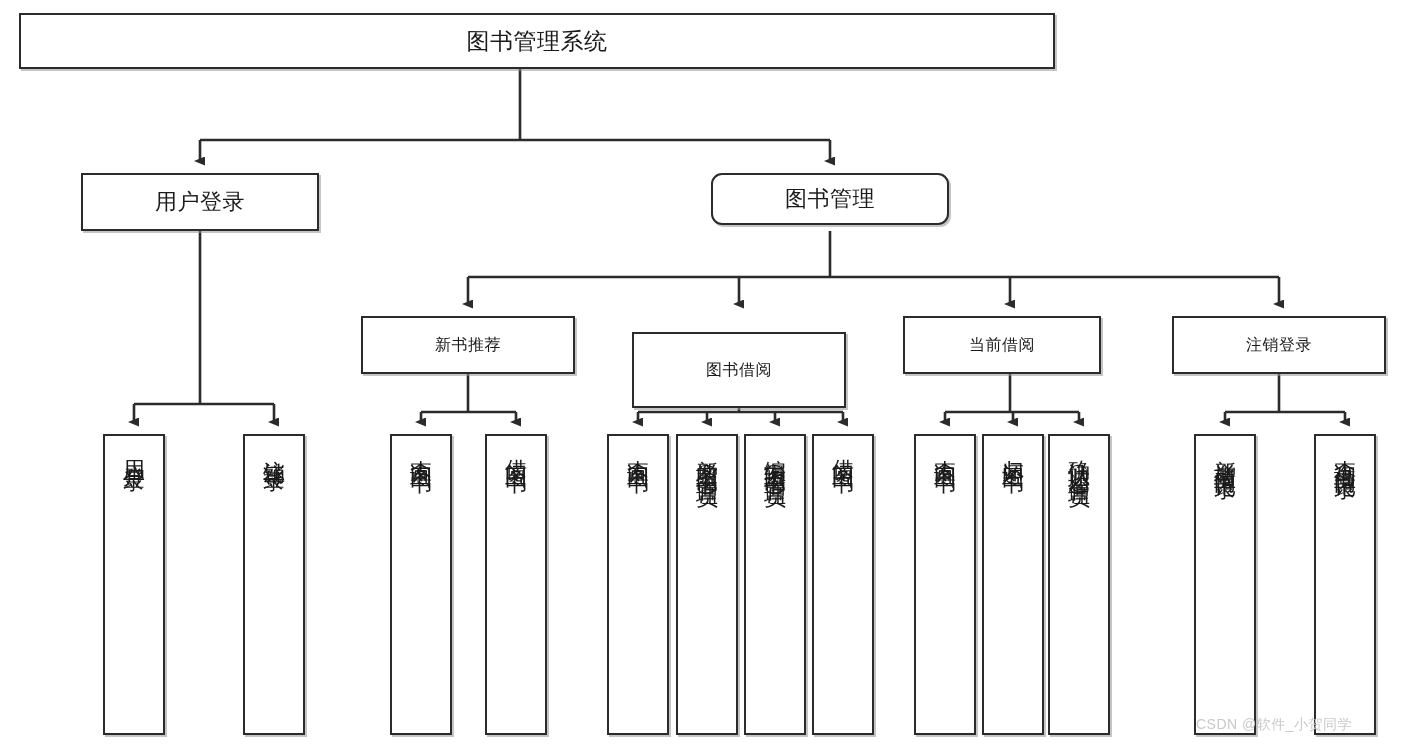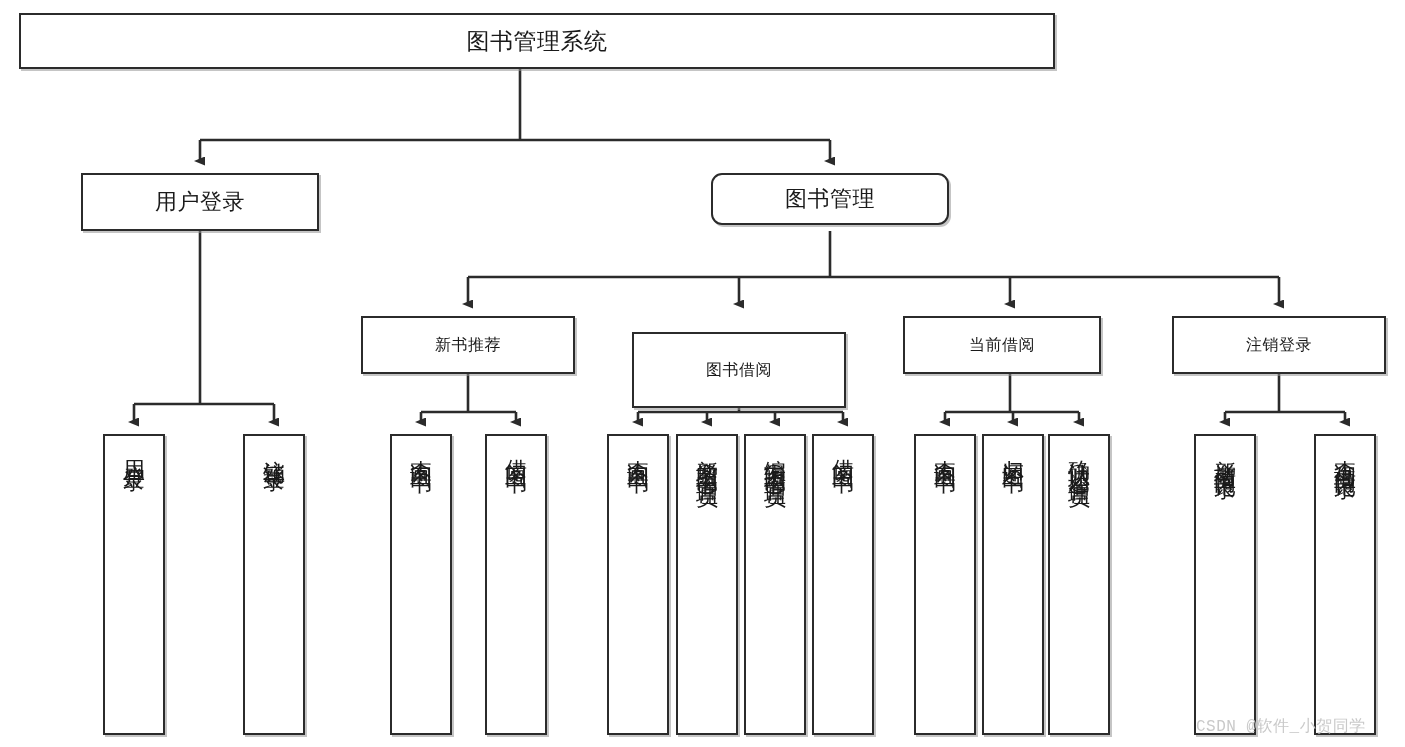--- a/index.html
+++ b/index.html
@@ -52,24 +52,23 @@
   .node.leaf .node-label {
     writing-mode: vertical-rl;
     text-orientation: upright;
     font-size: 22px;
     letter-spacing: 4px;
     line-height: 1;
   }
   .watermark {
     position: absolute;
     color: #c9c9c9;
-    font-size: 16px;
+    font-size: 14px;
     white-space: nowrap;
     letter-spacing: 0.5px;
-    font-family: Liberation Mono, monospace;
   }
 </style>
 </head>
 <body>
 
 <div id="canvas">
 
   <svg id="edges" viewBox="0 0 1405 747">
     <defs>
       <marker id="arrowhead" markerWidth="11" markerHeight="11" refX="4.5" refY="5" orient="auto" markerUnits="userSpaceOnUse">

